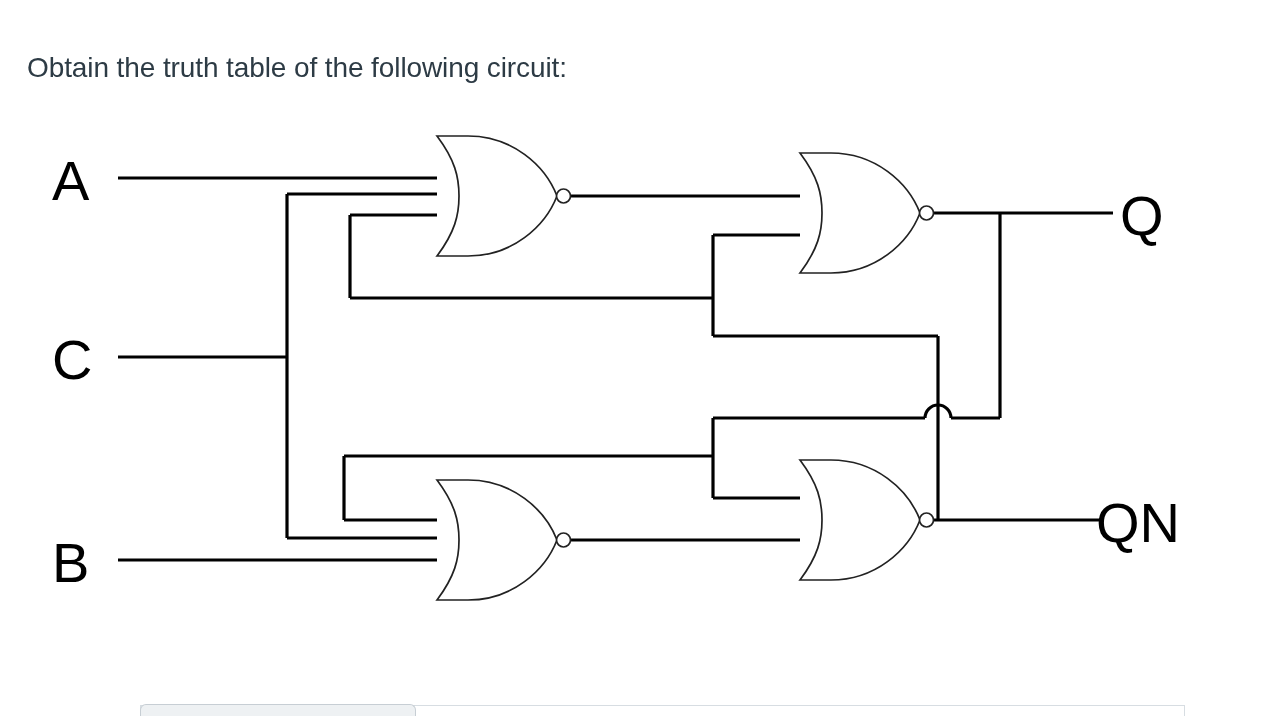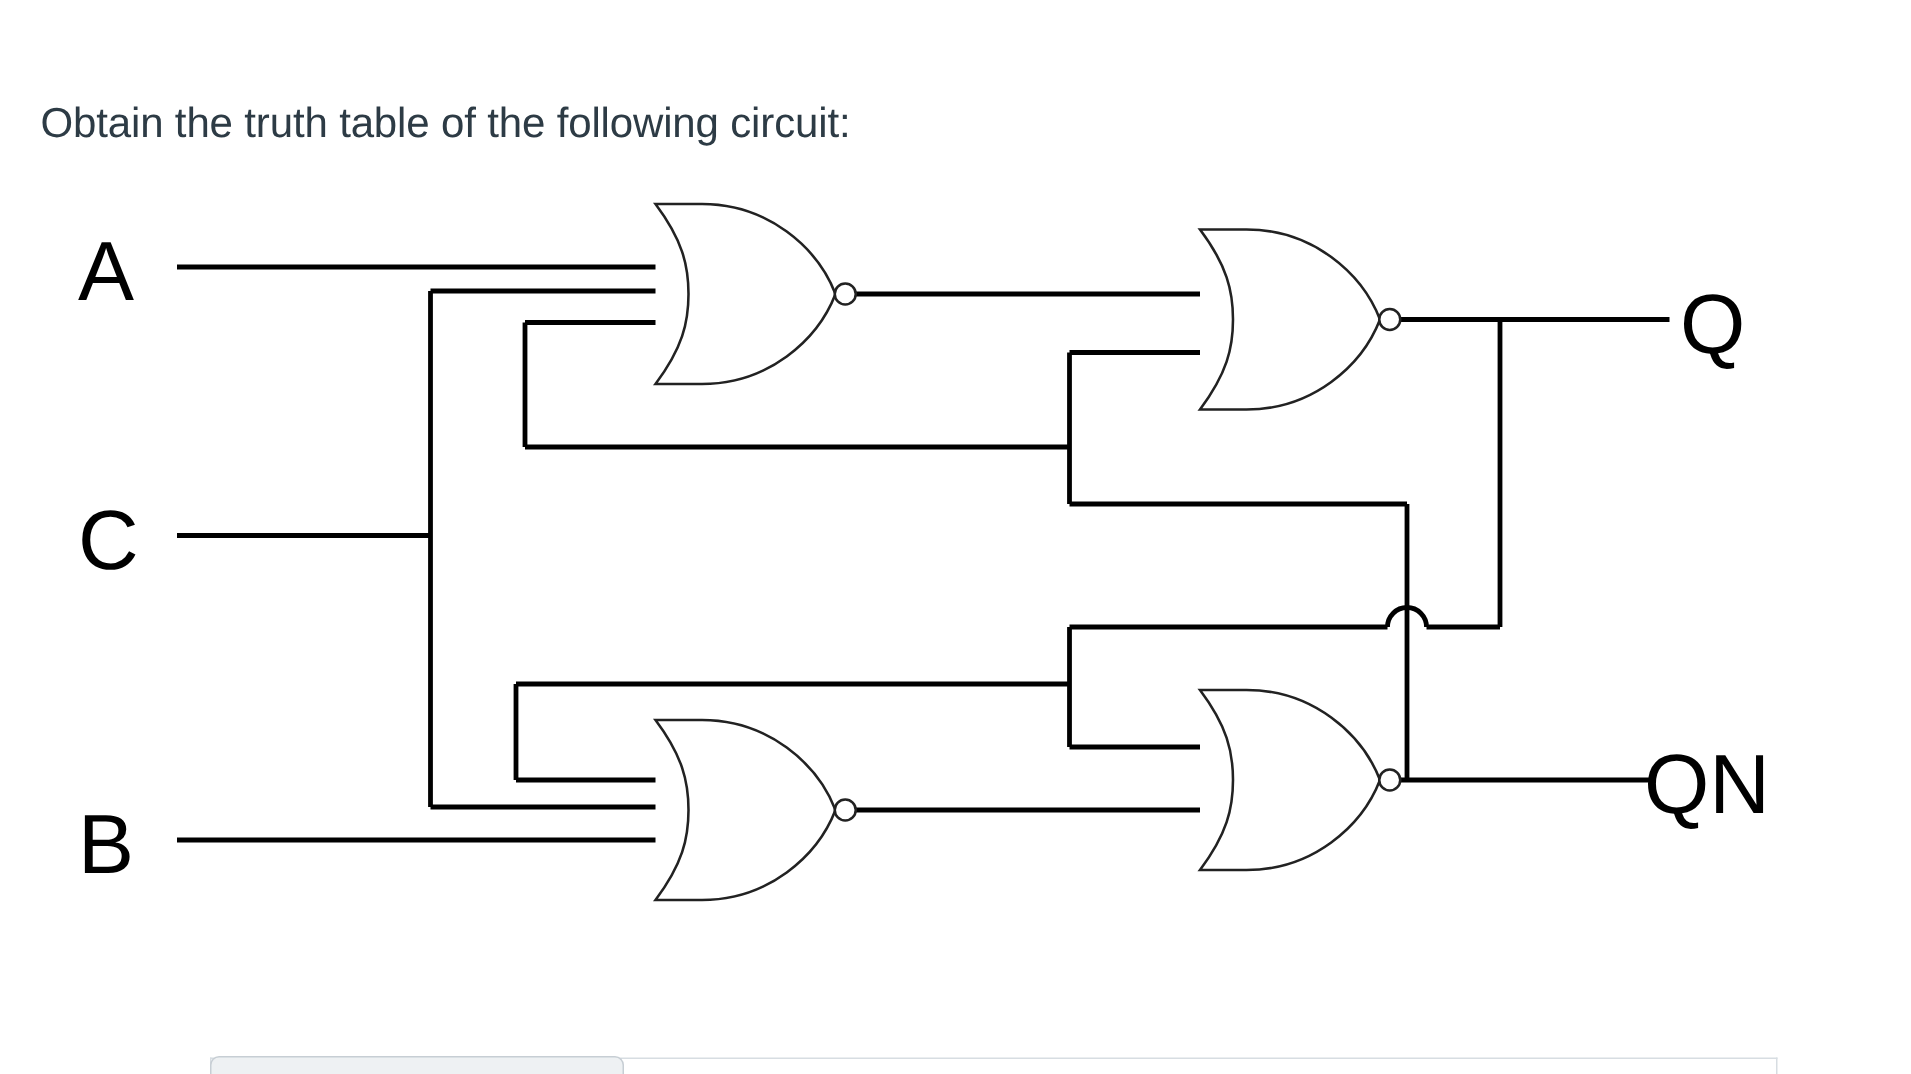--- a/index.html
+++ b/index.html
@@ -16,21 +16,21 @@
   }
   #page {
     position: relative;
     width: 1274px;
     height: 716px;
     background: #ffffff;
   }
   #question-title {
     position: absolute;
     left: 27px;
-    top: 64px;
+    top: 50px;
     font-size: 28px;
     line-height: 1.25;
     color: #2d3b45;
     font-family: "Liberation Sans", sans-serif;
     letter-spacing: -0.1px;
     white-space: nowrap;
   }
   #circuit-figure {
     position: absolute;
     left: 0;

